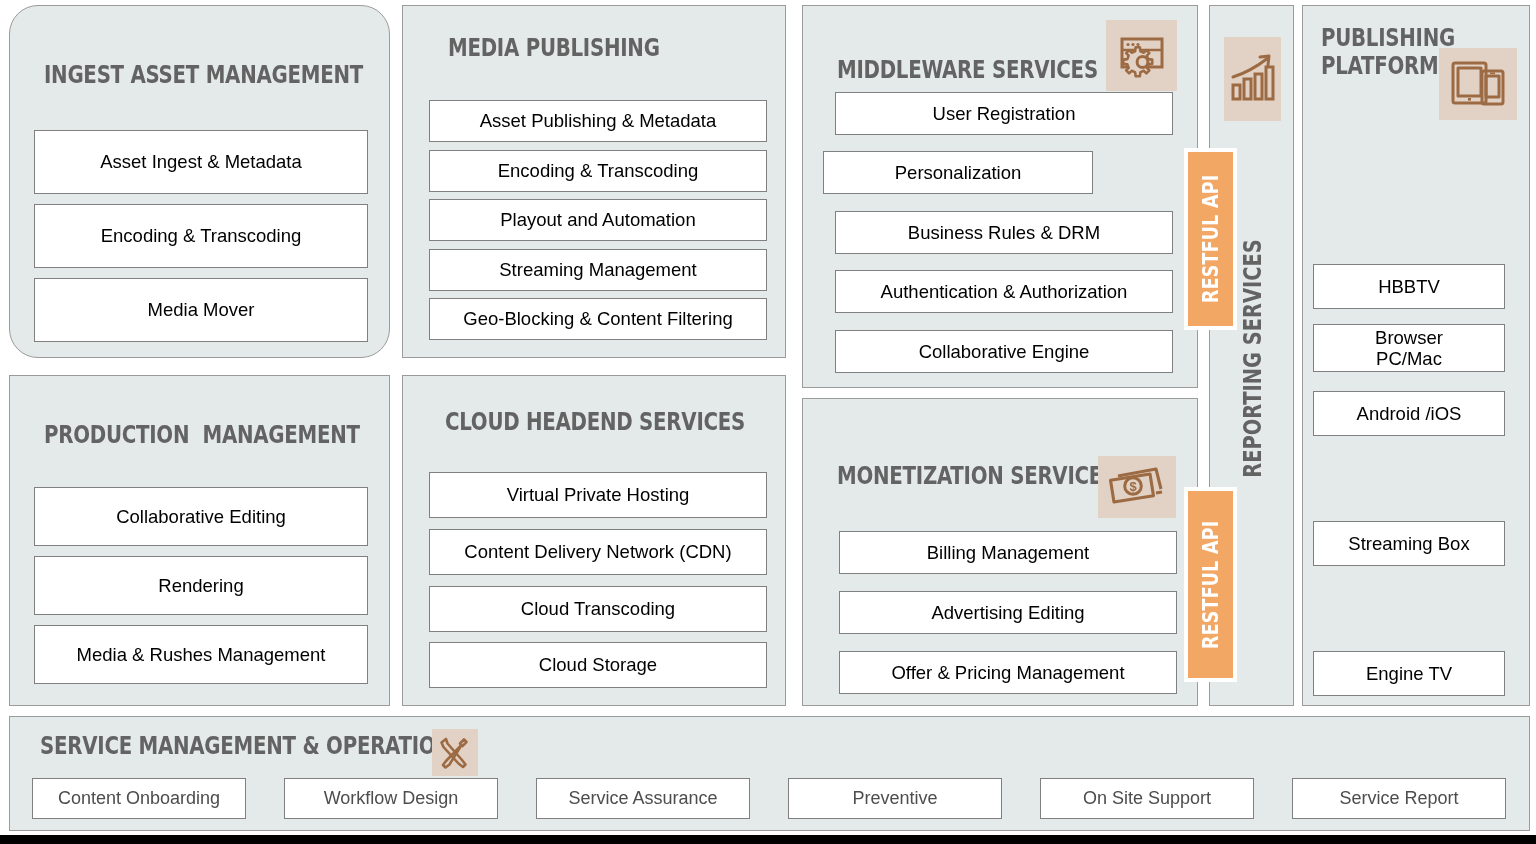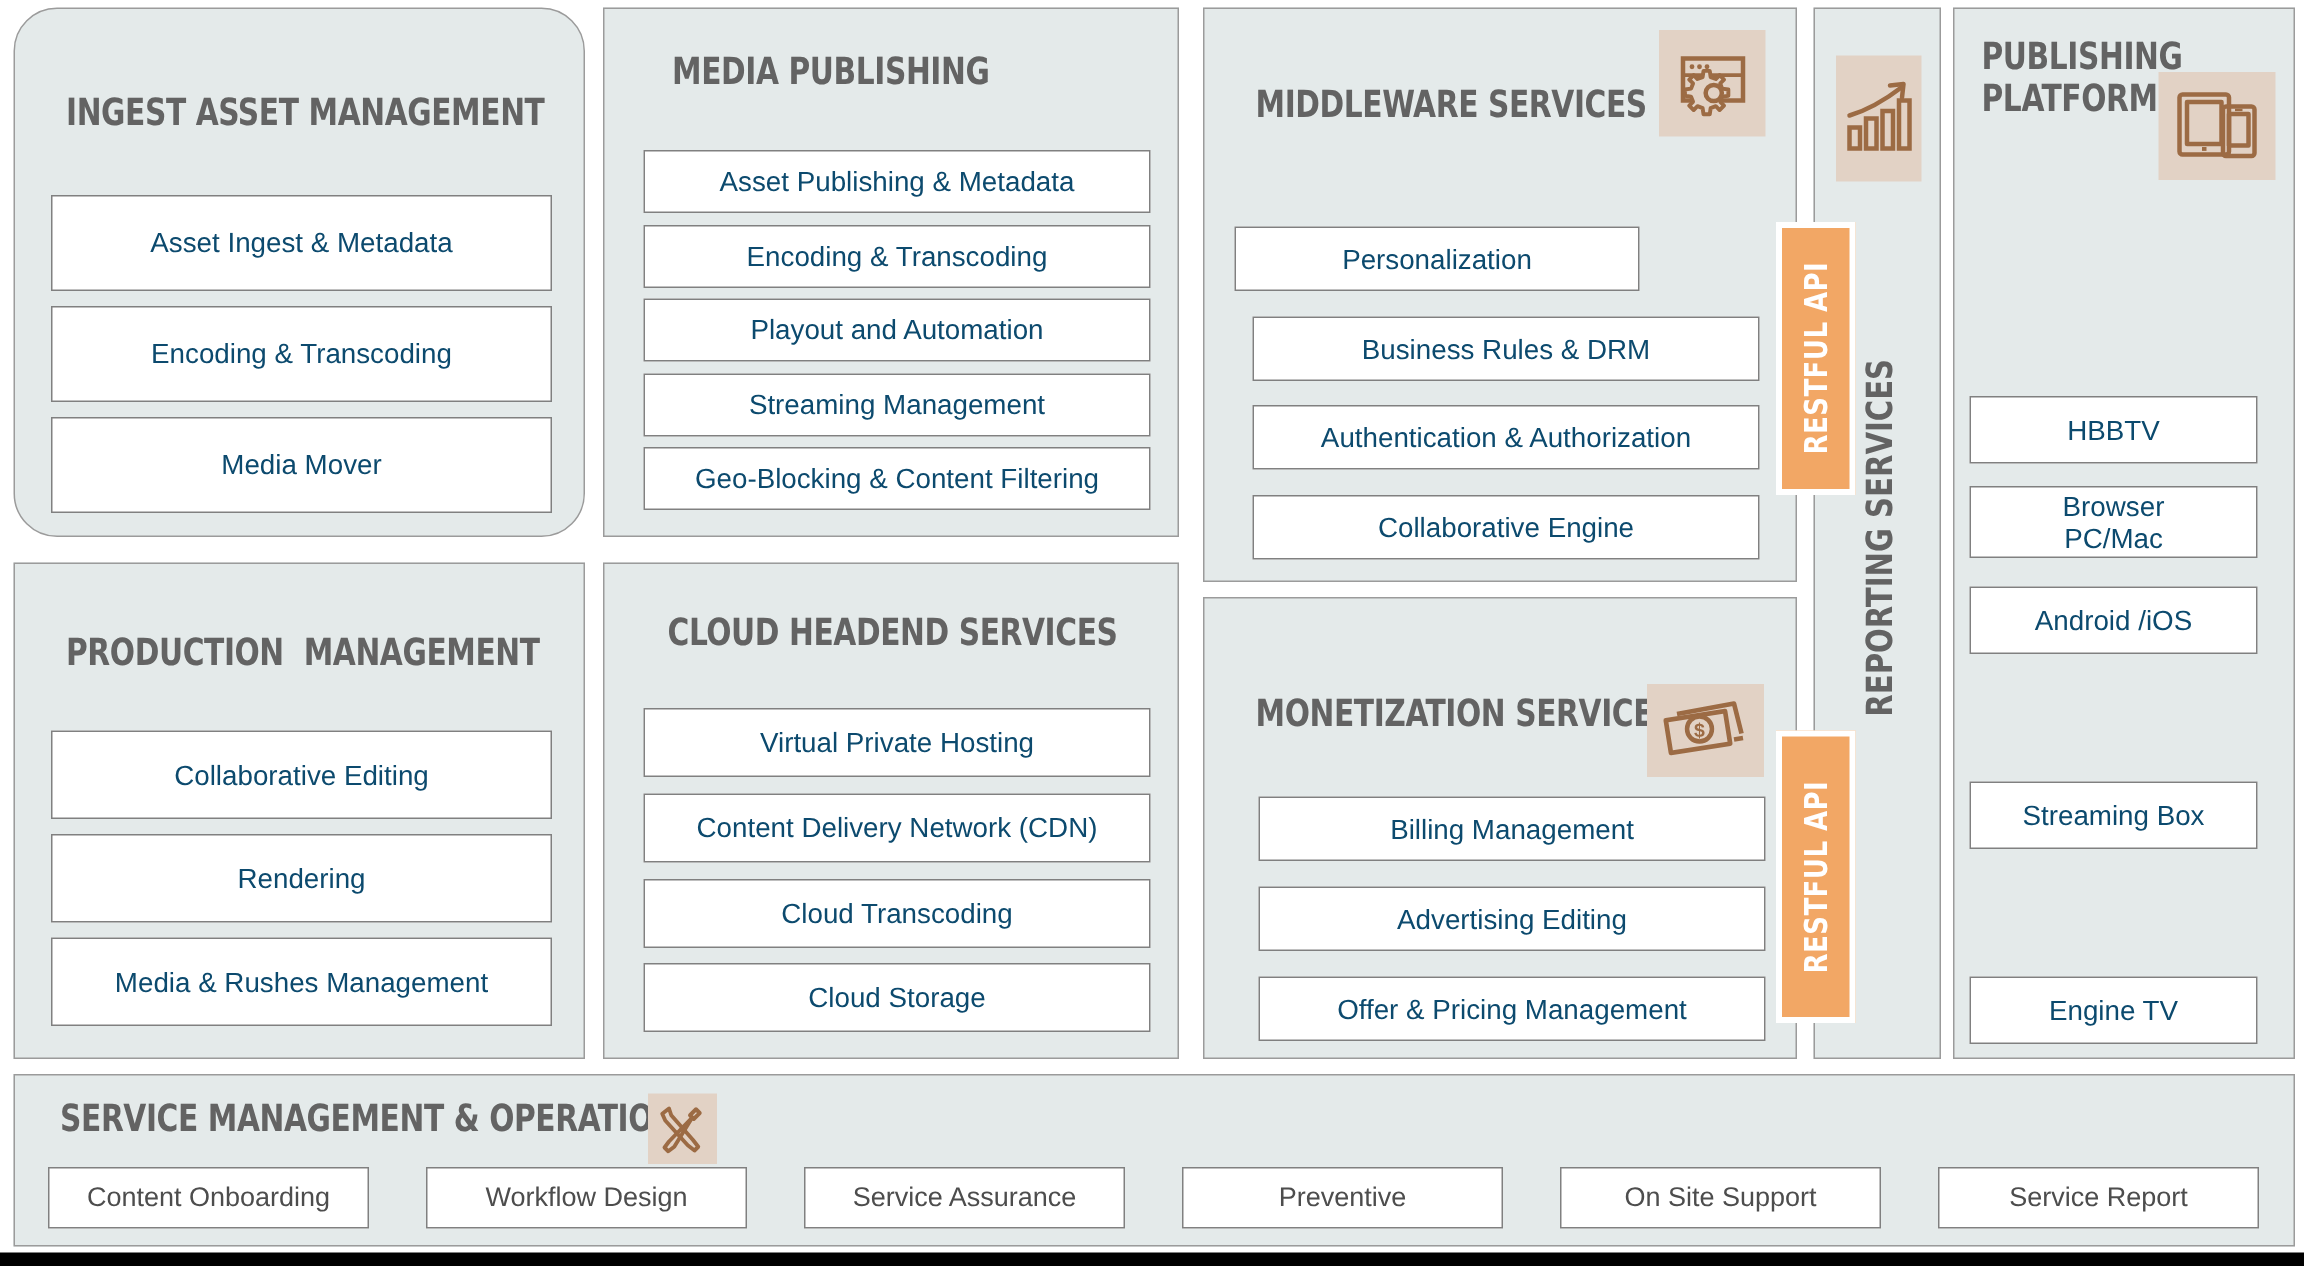--- a/index.html
+++ b/index.html
@@ -32,21 +32,21 @@
   }
   .item{
     position:absolute;
     background:#ffffff;
     border:1px solid #808080;
     box-sizing:border-box;
     display:flex;
     align-items:center;
     justify-content:center;
     text-align:center;
-    color:#0c4a6e;
+    color:#000000;
     font-size:18.5px;
     line-height:1.15;
     font-family:"Liberation Sans", sans-serif;
   }
 
   
   .icon-tile{
     position:absolute;
     background:#e2d2c5;
     display:flex;align-items:center;justify-content:center;
@@ -145,20 +145,21 @@
         <rect x="5" y="8" width="40" height="28" fill="none" stroke="#9c6b44" stroke-width="3"></rect>
         <line x1="5" y1="19" x2="45" y2="19" stroke="#9c6b44" stroke-width="2.5"></line>
         <circle cx="11" cy="13.5" r="1.6" fill="#9c6b44"></circle>
         <circle cx="16" cy="13.5" r="1.6" fill="#9c6b44"></circle>
         <circle cx="21" cy="13.5" r="1.6" fill="#9c6b44"></circle>
         <path d="M25 22.5 l4.2 1.6 3.1-3.1 3.6 3.6 -3.1 3.1 1.6 4.2 5 0.7 0 5.1 -5 0.7 -1.6 4.2 3.1 3.1 -3.6 3.6 -3.1-3.1 -4.2 1.6 -0.7 5 -5.1 0 -0.7-5 -4.2-1.6 -3.1 3.1 -3.6-3.6 3.1-3.1 -1.6-4.2 -5-0.7 0-5.1 5-0.7 1.6-4.2 -3.1-3.1 3.6-3.6 3.1 3.1 4.2-1.6 0.7-5 5.1 0 z" transform="translate(-2,-3) scale(0.82) translate(6,6)" fill="#e2d2c5" stroke="#9c6b44" stroke-width="3.2" stroke-linejoin="round"></path>
         <circle cx="25.5" cy="31" r="5.4" fill="#e2d2c5" stroke="#9c6b44" stroke-width="3"></circle>
       </svg>
     </div>
 
+    <div class="item" style="left:32px;top:86px;width:338px;height:43px;">User Registration</div>
     <div class="item" style="left:20px;top:145px;width:270px;height:43px;">Personalization</div>
     <div class="item" style="left:32px;top:205px;width:338px;height:43px;">Business Rules &amp; DRM</div>
     <div class="item" style="left:32px;top:264px;width:338px;height:43px;">Authentication &amp; Authorization</div>
     <div class="item" style="left:32px;top:324px;width:338px;height:43px;">Collaborative Engine</div>
   </div>
 
   <div class="panel" style="left:802px;top:398px;width:396px;height:308px;">
     <div class="panel-title" style="left:34px;top:63px;font-size:25px;">MONETIZATION SERVICES</div>
 
     <div class="icon-tile" style="left:295px;top:57px;width:78px;height:62px;">

